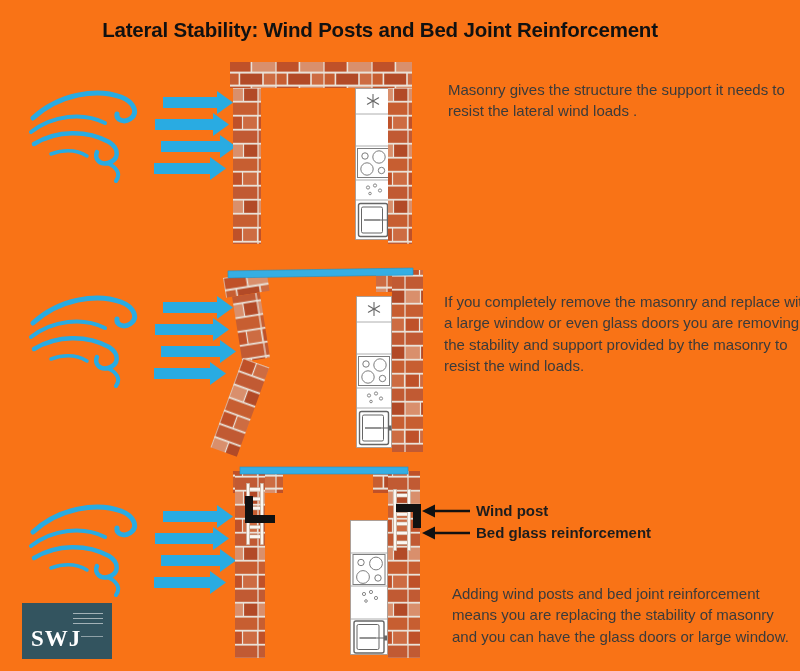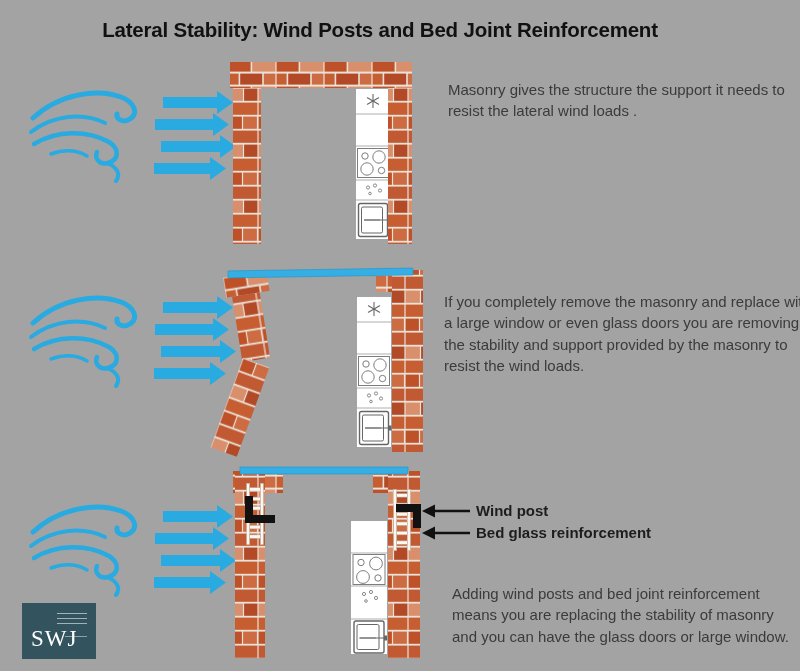--- a/index.html
+++ b/index.html
@@ -1,28 +1,28 @@
 <!DOCTYPE html>
 <html><head>
 <meta charset="utf-8">
 <style>
   html,body{margin:0;padding:0;background:#fff;}
-  .stage{position:relative;width:800px;height:671px;background:#a3a3a3;overflow:hidden;
+  .stage{position:relative;width:800px;height:671px;background:#f97316;overflow:hidden;
          font-family:"Liberation Sans",sans-serif;}
   .title{position:absolute;left:0;top:18px;width:760px;text-align:center;
          font-size:20.5px;font-weight:bold;color:#111;letter-spacing:-0.2px;margin:0;}
   .cap{position:absolute;font-size:15px;line-height:1.42;color:#3B3B3B;margin:16px;}
   #cap1{left:432px;top:63px;width:348px;}
   #cap2{left:428px;top:275px;width:368px;}
   #cap3{left:436px;top:567px;width:350px;}
   .anno{position:absolute;font-size:15px;color:#1d1d1d;margin:0;font-weight:bold;}
   #lab-windpost{left:476px;top:502px;}
   #lab-bedjoint{left:476px;top:524px;}
   .abs{position:absolute;}
-  .logo{position:absolute;left:22px;top:603px;width:74px;height:56px;background:#33545F;}
+  .logo{position:absolute;left:22px;top:603px;width:90px;height:56px;background:#33545F;font-weight:bold;}
   .logo .swj{position:absolute;left:9px;bottom:7px;font-family:"Liberation Serif",serif;
              font-size:23px;color:#fff;letter-spacing:1px;}
   .logo .fine{position:absolute;right:9px;top:10px;width:30px;height:15px;
               background:repeating-linear-gradient(to bottom,rgba(255,255,255,.55) 0 1.5px,transparent 1.5px 5px);}
   .logo .rule{position:absolute;right:9px;top:33px;width:22px;height:1px;background:rgba(255,255,255,.45);}
 </style>
 </head>
 <body>
 
 <div class="stage">

